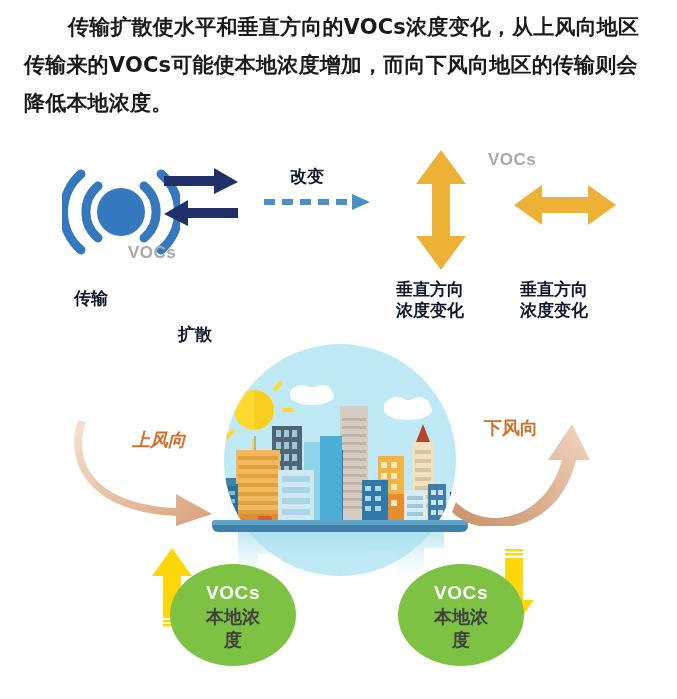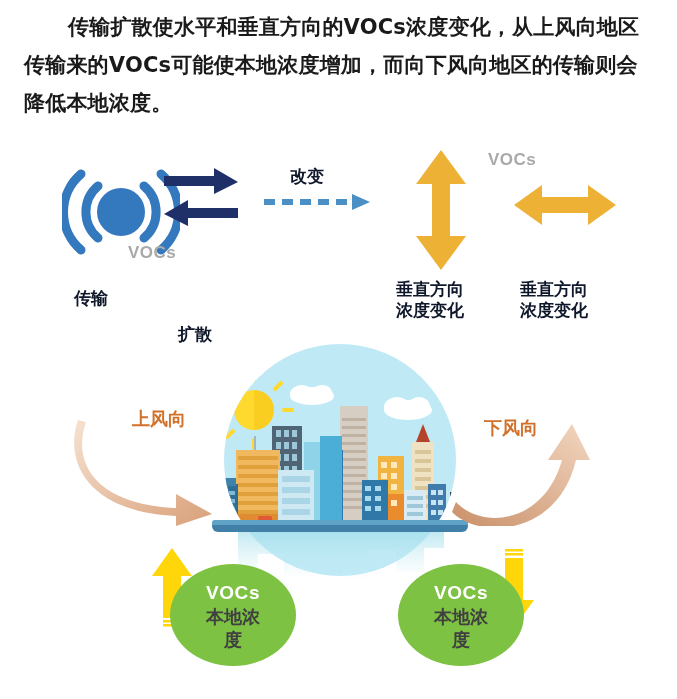--- a/index.html
+++ b/index.html
@@ -358,21 +358,21 @@
           <stop offset="0%" stop-color="#f5e2d2"></stop>
           <stop offset="100%" stop-color="#d9a079"></stop>
         </linearGradient>
       </defs>
       <path d="M 14 6
                C 0 46, 22 88, 104 92
                L 104 78 L 140 98 L 104 110 L 104 100
                C 14 96, -8 44, 6 4 Z" fill="url(#tanL)"></path>
     </svg>
   </div>
-  <div class="wind-label" style="left:132px; top:407px;">上风向</div>
+  <div class="wind-label" style="left:132px; top:428px;font-style:italic;">上风向</div>
 
   <div class="wind-arrow-right">
     <svg width="152" height="110" viewBox="0 0 152 110">
       <defs>
         <linearGradient id="tanR" x1="0" y1="1" x2="1" y2="0">
           <stop offset="0%" stop-color="#c99069"></stop>
           <stop offset="100%" stop-color="#f2d6c0"></stop>
         </linearGradient>
       </defs>
       <path d="M 4 86

